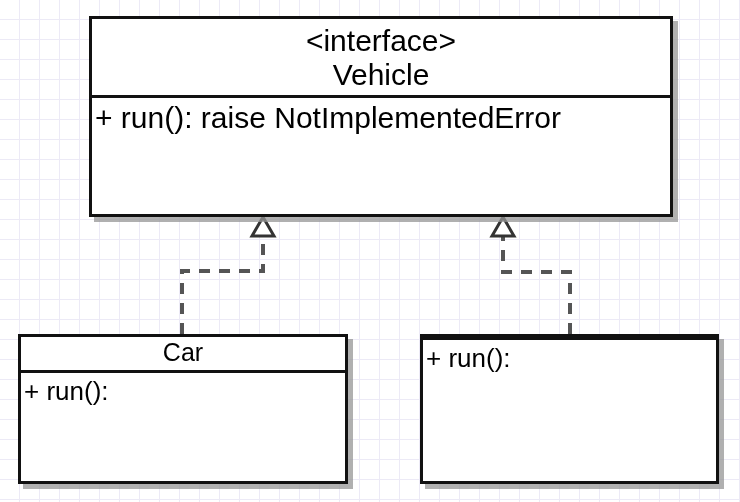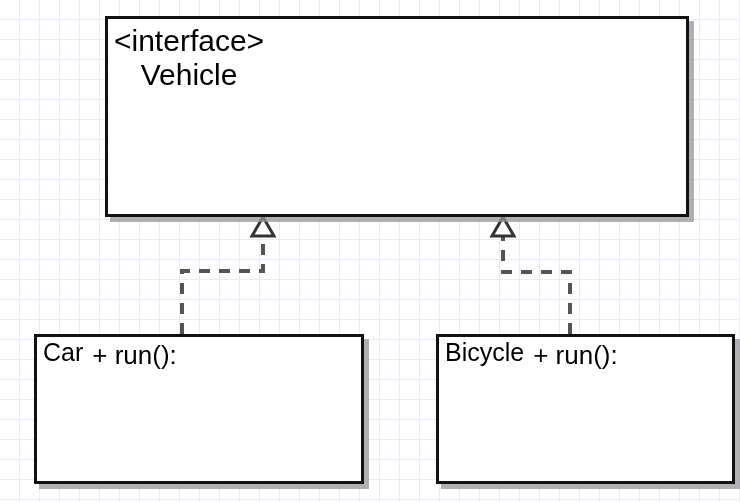--- a/index.html
+++ b/index.html
@@ -23,21 +23,21 @@
   }
 
   
   .uml-class {
     position: absolute;
     box-sizing: border-box;
     background: #ffffff;
     border: 3px solid #111111;
     box-shadow: 5px 5px 0 0 rgba(150,150,150,0.75);
     display: flex;
-    margin-left: 16px;
+    flex-direction: column;
   }
 
   .class-header {
     box-sizing: border-box;
     text-align: center;
     color: #000000;
     line-height: 1.12;
     padding: 2px 6px 4px 6px;
     white-space: pre-line;
   }
@@ -117,31 +117,33 @@
     <g>
       <path d="M 570 334 L 570 272 L 503 272 L 503 235" fill="none" stroke="#555555" stroke-width="4" stroke-dasharray="11 9" stroke-linecap="butt"></path>
       <polygon points="503,217 514,236 492,236" fill="#ffffff" stroke="#333333" stroke-width="3" stroke-linejoin="miter"></polygon>
     </g>
   </svg>
 
   <div class="uml-class" id="box-vehicle">
     <div class="class-header">&lt;interface&gt;
 Vehicle</div>
     <div class="compartment-divider"></div>
+    <div class="class-body">
+      <div class="member-row">+ run(): raise NotImplementedError</div>
+    </div>
   </div>
 
   <div class="uml-class" id="box-car">
     <div class="class-header">Car</div>
     <div class="compartment-divider"></div>
     <div class="class-body">
       <div class="member-row">+ run():</div>
     </div>
   </div>
 
   <div class="uml-class" id="box-bicycle">
-    <div class="class-header">Bicycle</div>
     <div class="compartment-divider"></div>
     <div class="class-body">
       <div class="member-row">+ run():</div>
     </div>
   </div>
 
 </div>
 
 </body></html>

